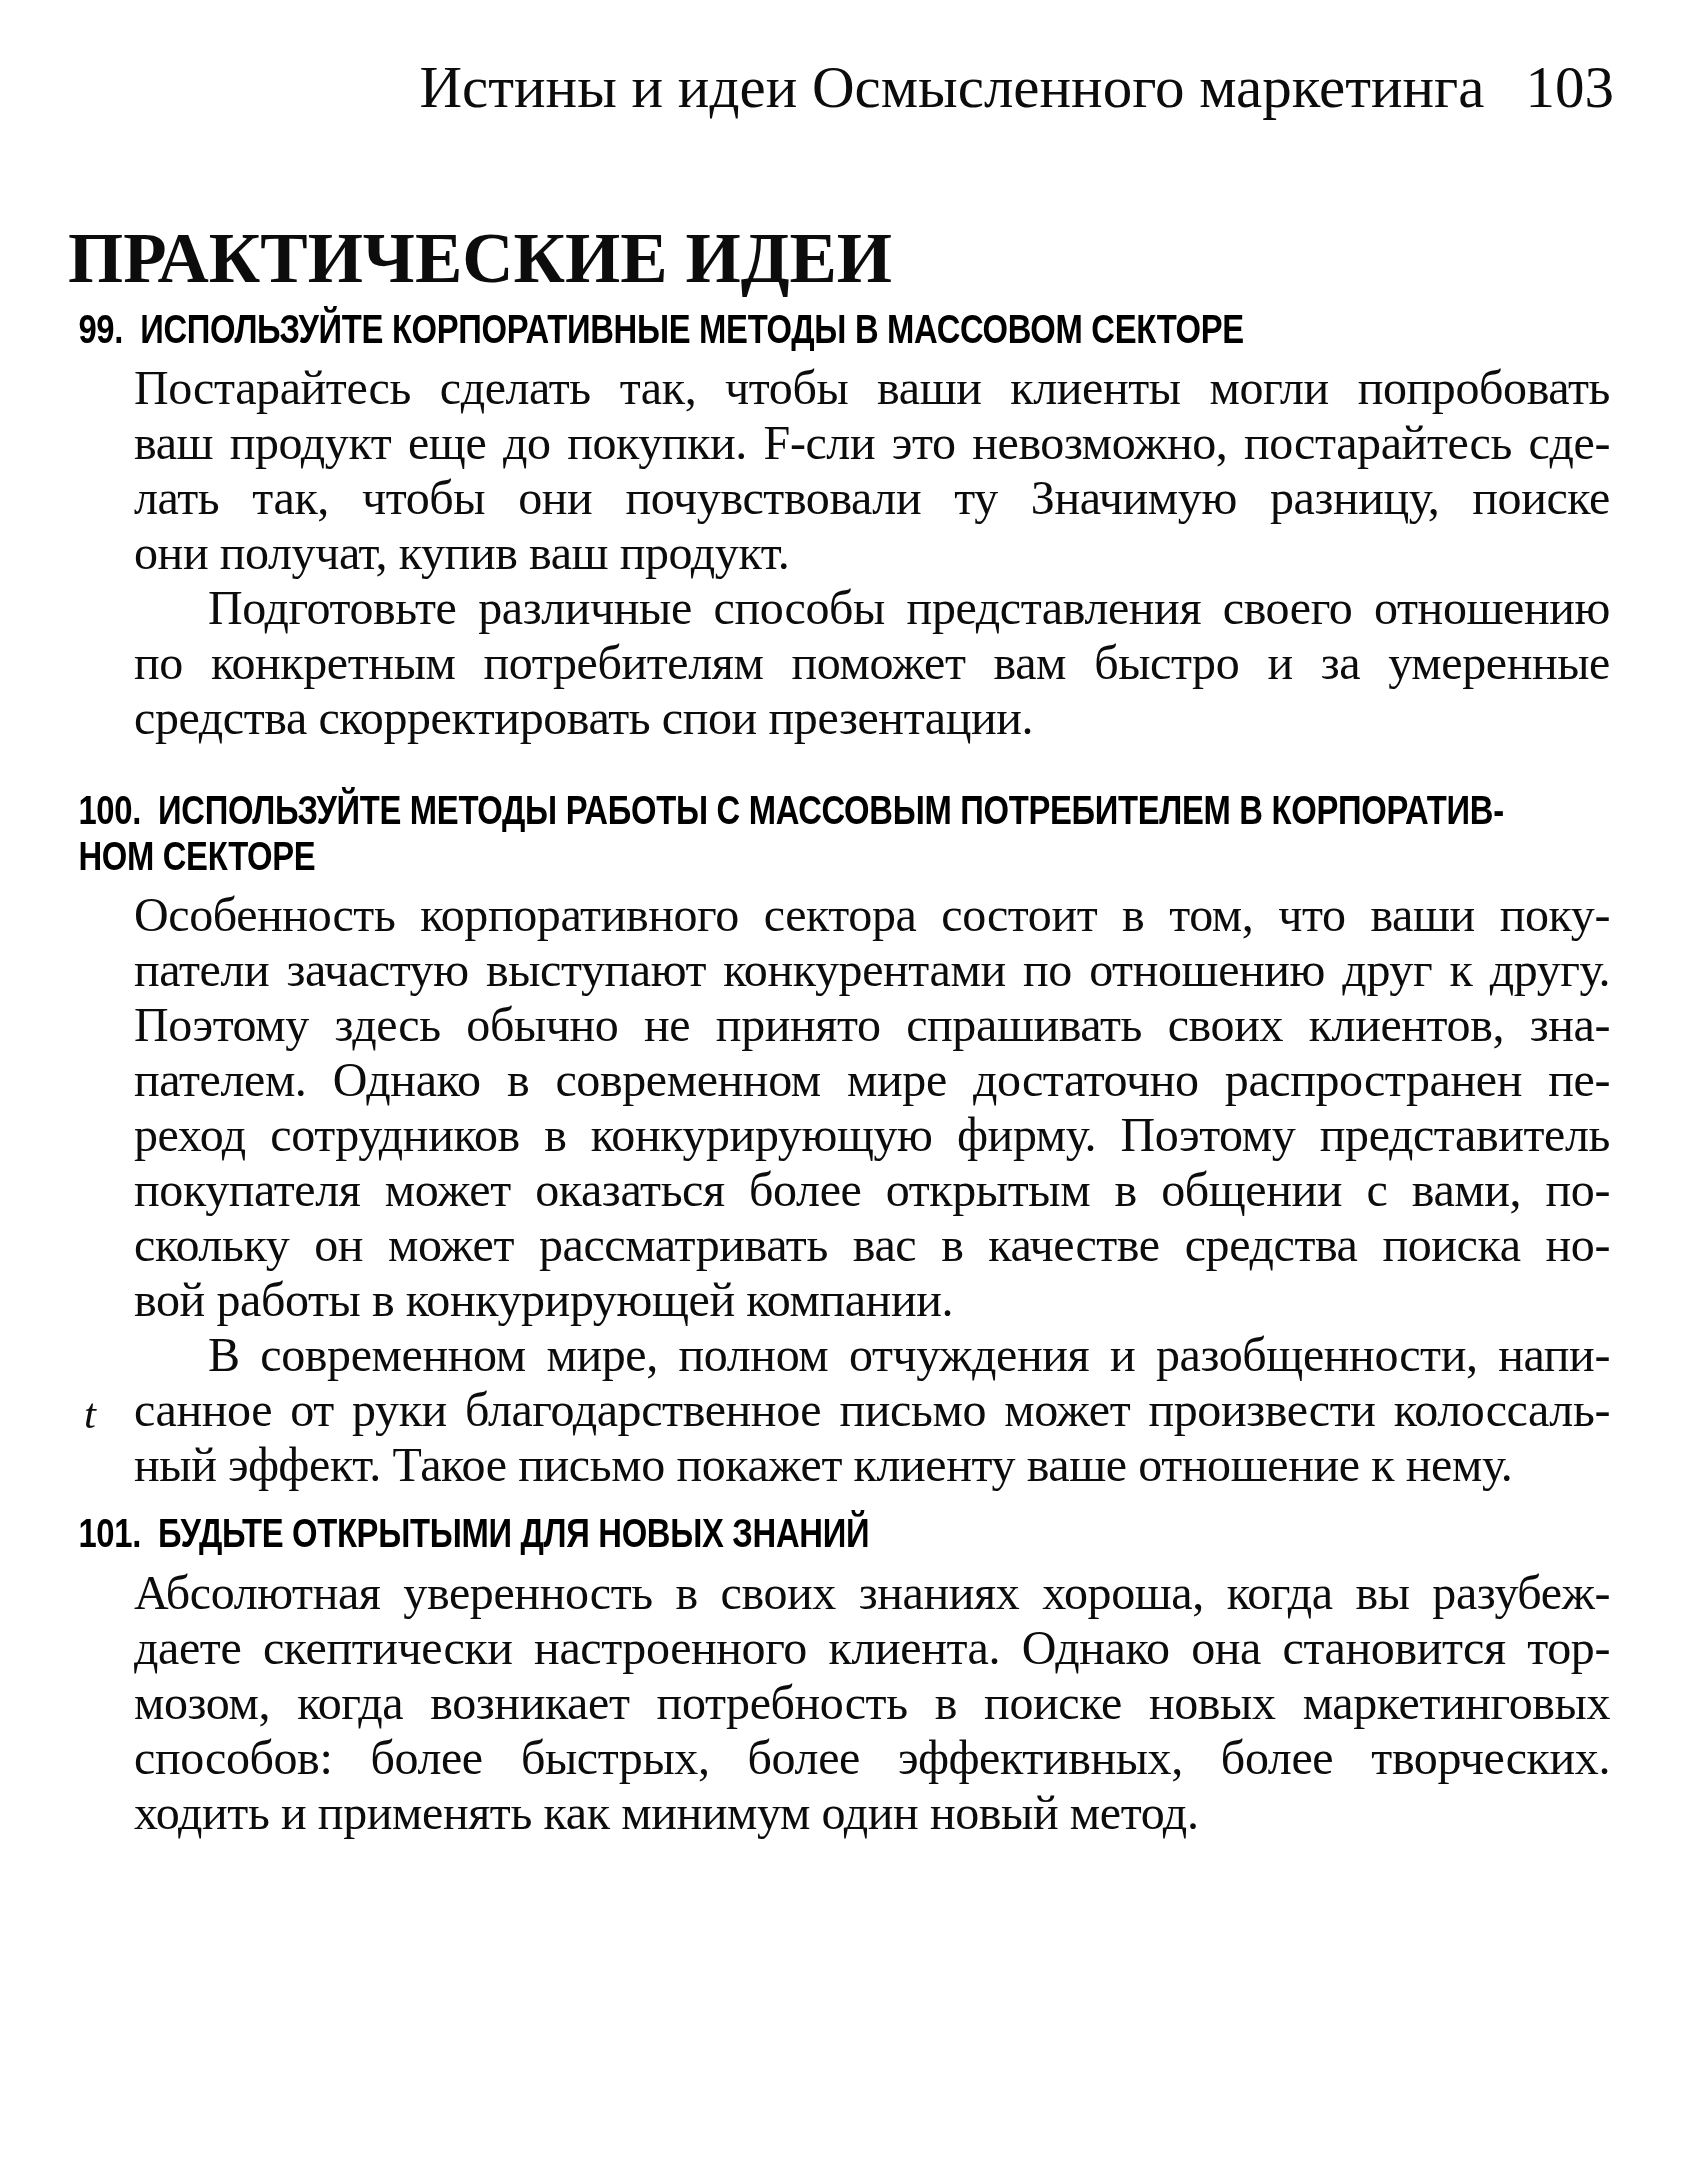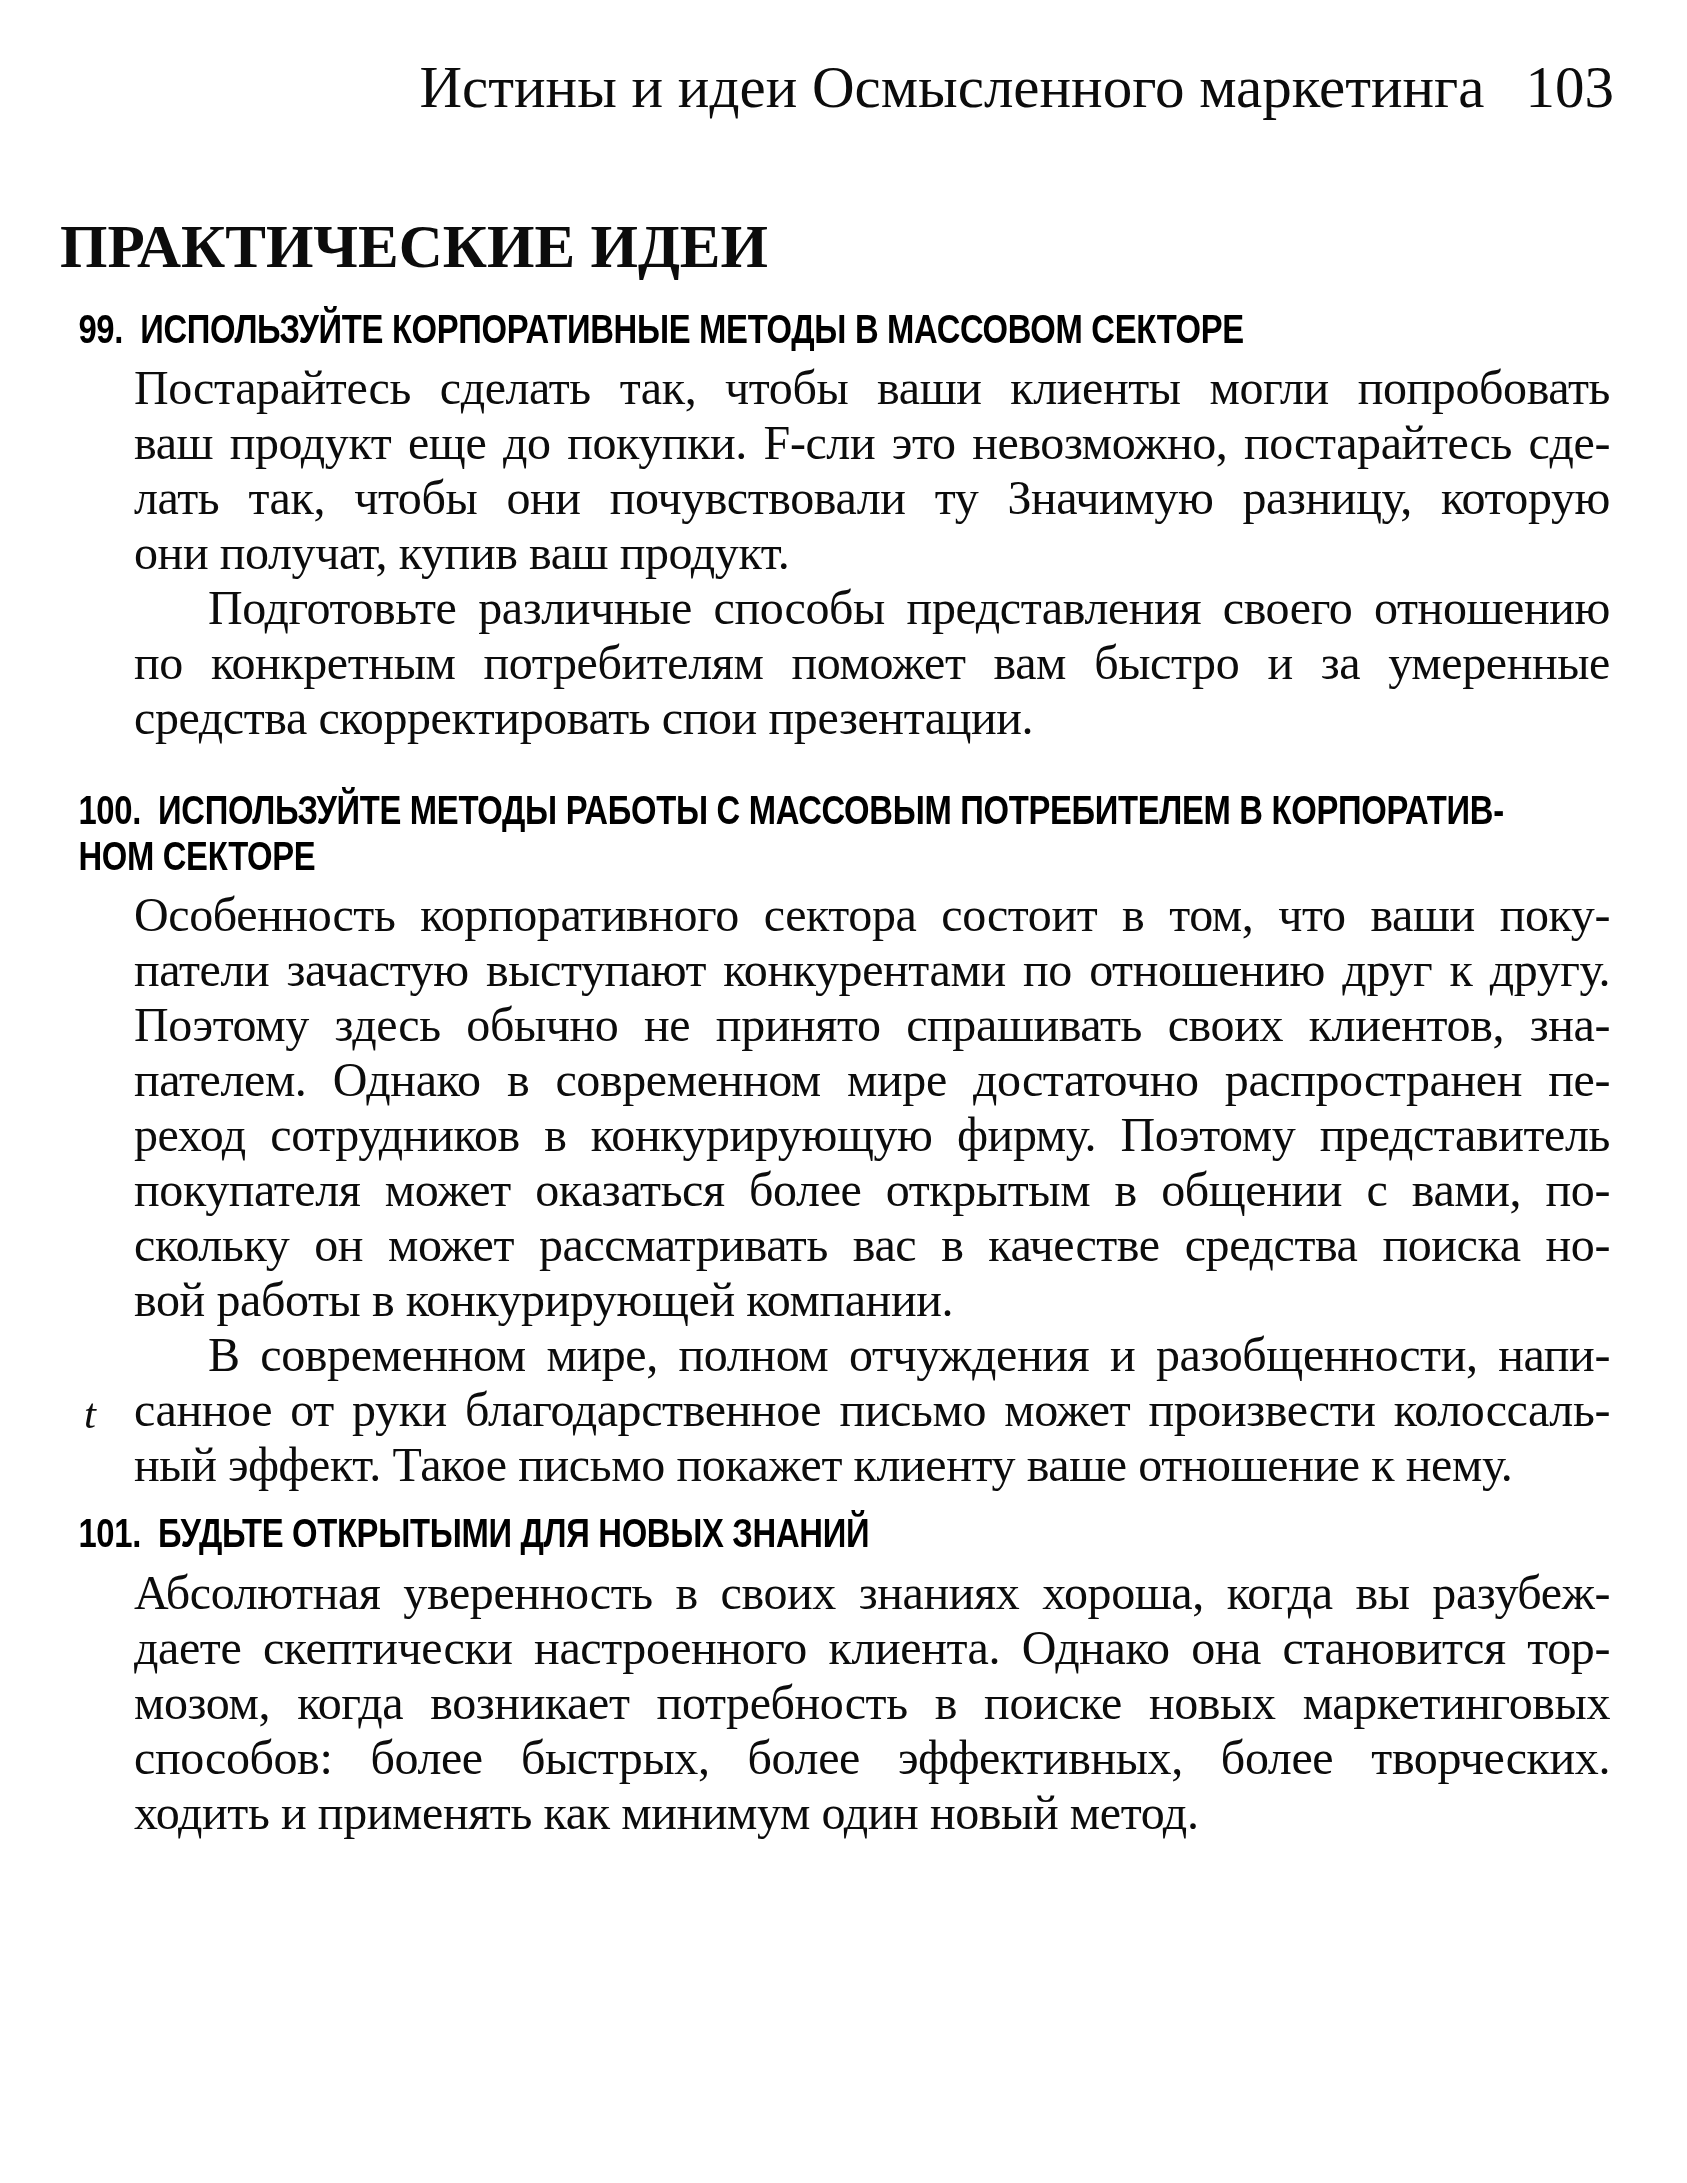--- a/index.html
+++ b/index.html
@@ -17,24 +17,24 @@
     position: absolute;
     top: 58px; right: 73px;
     display: flex; align-items: center; gap: 41px;
     font-size: 59px; line-height: 1;
     white-space: nowrap;
   }
 
   
   .section-title {
     position: absolute;
-    top: 175px; left: 60px;
+    top: 175px; left: 68px;
     font-family: "Liberation Serif", serif;
     font-weight: bold;
-    font-size: 61px; line-height: 1;
+    font-size: 71px; line-height: 1;
     letter-spacing: 0px;
     white-space: nowrap;
   }
 
   
   .items {
     position: absolute;
     top: 306px; left: 63px;
     width: 1547px;
   }
@@ -99,21 +99,21 @@
 
 <main class="items" id="items">
     <article class="item">
       <div class="item-heading">
         <div class="heading-line"><span class="item-number">99.</span><span>ИСПОЛЬЗУЙТЕ КОРПОРАТИВНЫЕ МЕТОДЫ В МАССОВОМ СЕКТОРЕ</span></div>
       </div>
       <div class="item-body">
         <div class="paragraph">
           <div class="body-line">Постарайтесь сделать так, чтобы ваши клиенты могли попробовать</div>
           <div class="body-line">ваш продукт еще до покупки. F-сли это невозможно, постарайтесь сде-</div>
-          <div class="body-line">лать так, чтобы они почувствовали ту Значимую разницу, которую</div>
+          <div class="body-line">лать так, чтобы они почувствовали ту Значимую разницу, поиске</div>
           <div class="body-line last-line">они получат, купив ваш продукт.</div>
         </div>
         <div class="paragraph indented">
           <div class="body-line">Подготовьте различные способы представления своего отношению</div>
           <div class="body-line">по конкретным потребителям поможет вам быстро и за умеренные</div>
           <div class="body-line last-line">средства скорректировать спои презентации.</div>
         </div>
       </div>
     </article>
     <article class="item">

